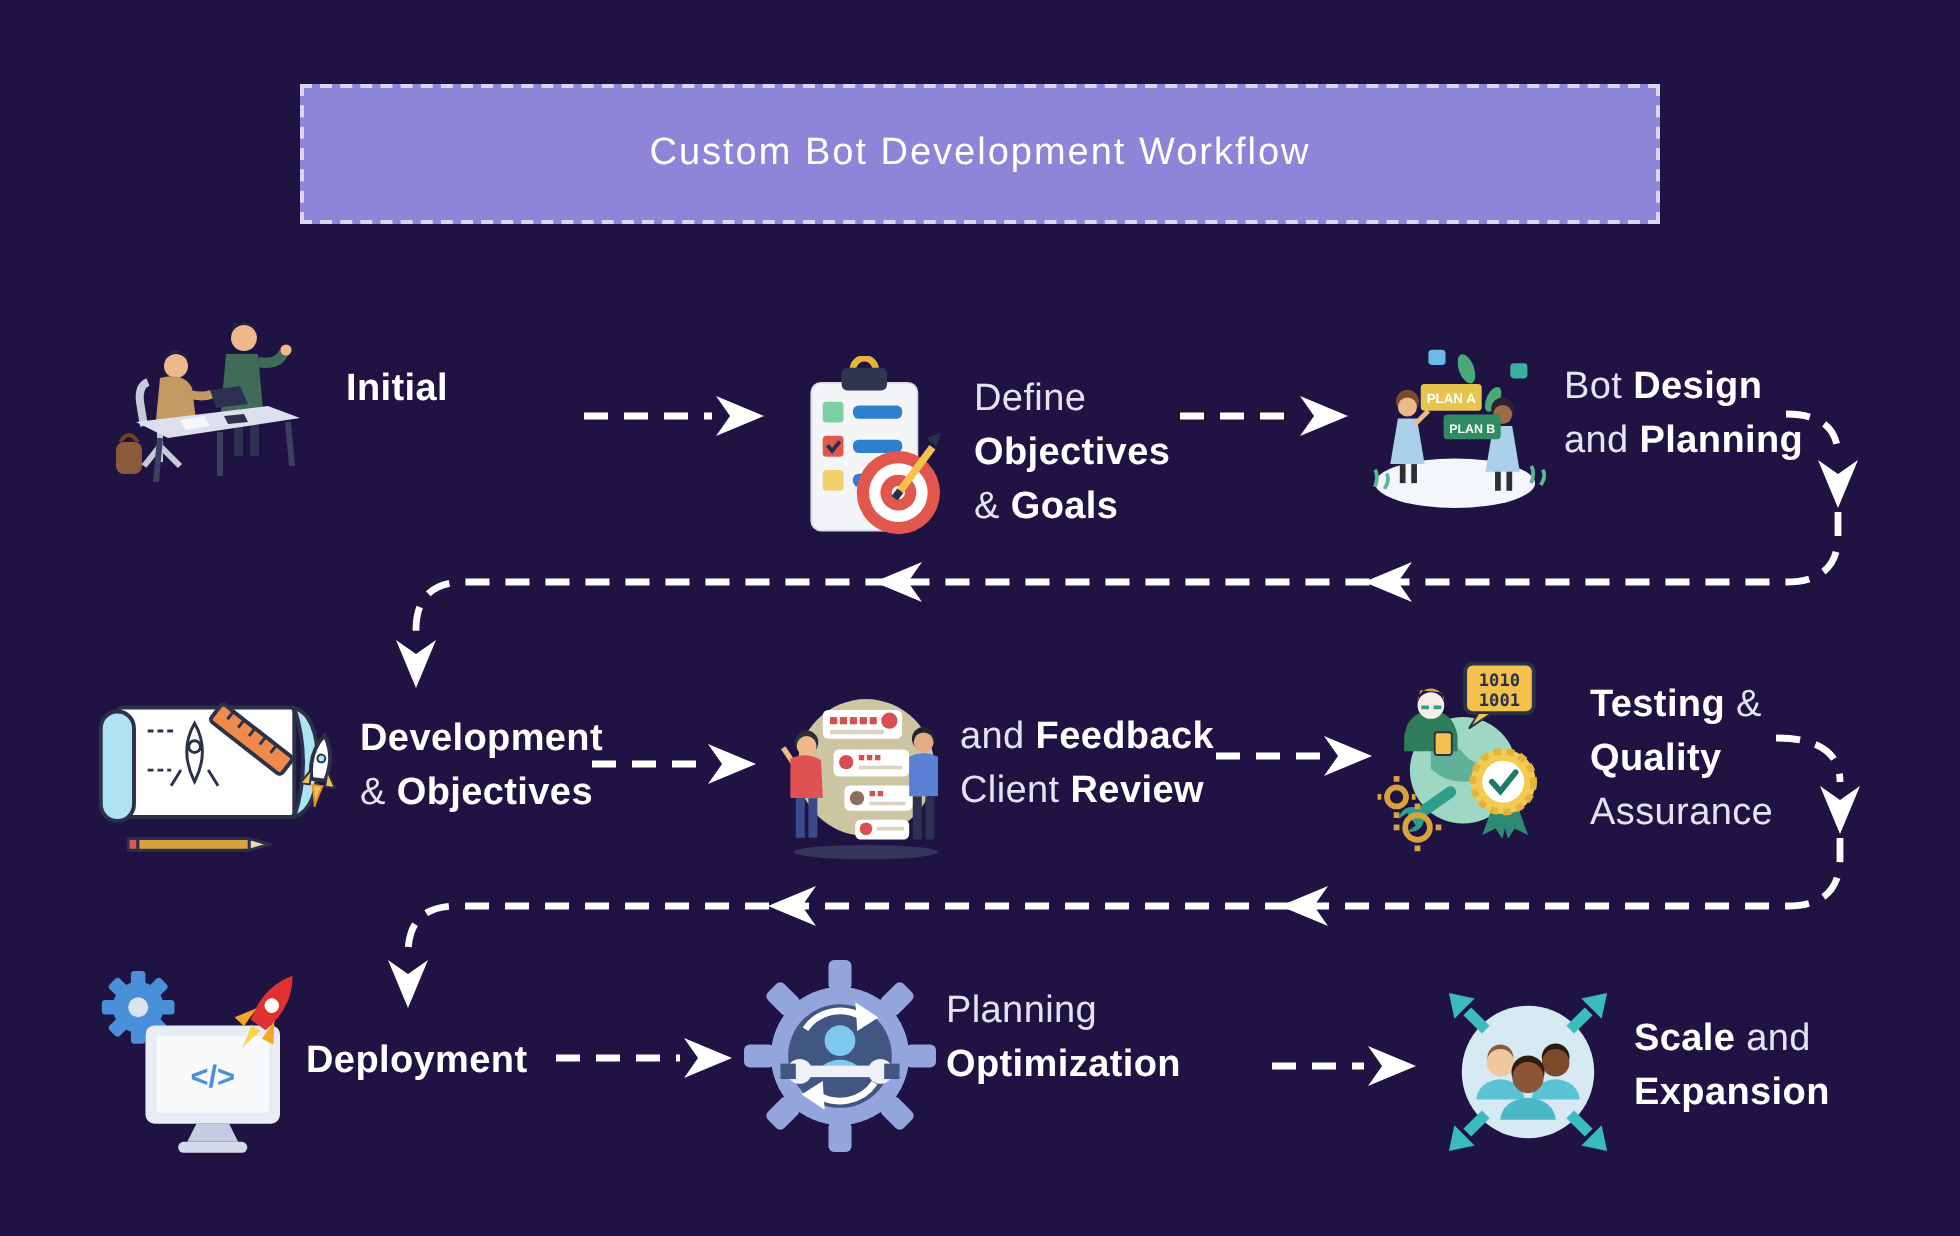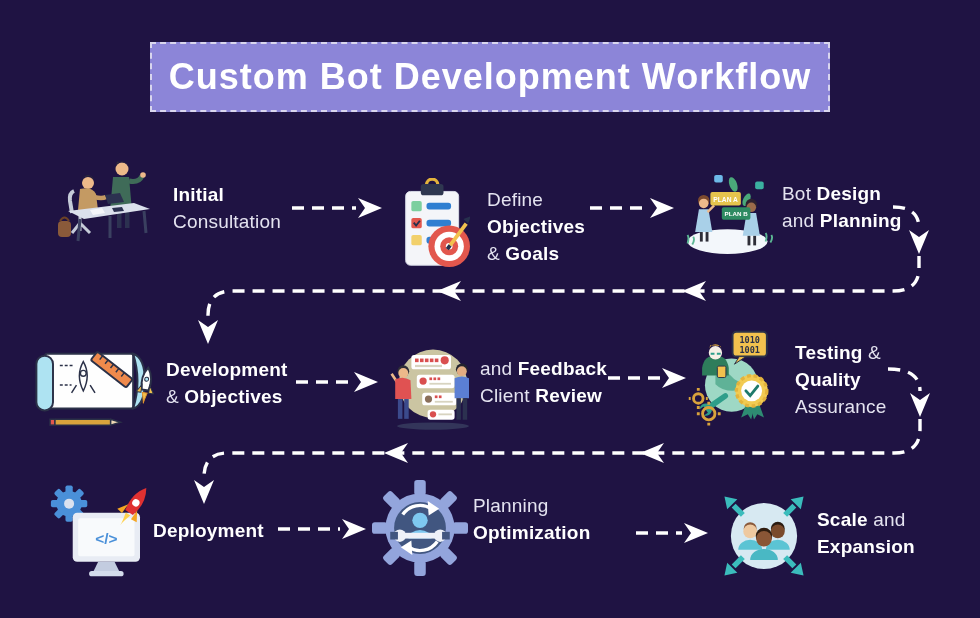--- a/index.html
+++ b/index.html
@@ -1,20 +1,20 @@
 <!DOCTYPE html>
 <html><head>
 <meta charset="utf-8">
 <style>
   html,body{margin:0;padding:0;background:#1f1343;}
   .canvas{position:relative;width:980px;height:618px;background:#1f1343;overflow:hidden;
           font-family:"Liberation Sans",sans-serif;}
   .banner{position:absolute;left:150px;top:42px;width:680px;height:70px;background:#8c85d8;
           border:2px dashed #d9d6ee;box-sizing:border-box;display:flex;align-items:center;justify-content:center;}
-  .banner-text{color:#ffffff;font-size:36px;font-weight:700;letter-spacing:1px;}
+  .banner-text{color:#ffffff;font-size:19px;font-weight:400;letter-spacing:1px;}
   .connectors{position:absolute;left:0;top:0;}
   .step{position:absolute;}
   .step svg{position:absolute;}
   .label{position:absolute;font-size:19px;line-height:27px;letter-spacing:.2px;white-space:nowrap;}
   .label .b{font-weight:700;color:#ffffff;}
   .label .r{font-weight:400;color:#e4e3f0;}
 </style>
 </head>
 <body>
 
@@ -73,21 +73,20 @@
       <path d="M30 36 q12 -3 16 5 l2 16 h-20 z" fill="#c49a63"></path>
       <path d="M44 44 q8 2 12 0" stroke="#c49a63" stroke-width="4.5" fill="none"></path>
       <polygon points="18,58 84,50 100,56 34,66" fill="#dbe0ec"></polygon>
       <polygon points="55,42 70,40 74,49 58,51" fill="#2c3150"></polygon>
       <polygon points="40,57 52,55 55,60 43,62" fill="#f5f6fa"></polygon>
       <polygon points="62,55 72,54 74,58 64,59" fill="#2c3150"></polygon>
       <path d="M30 66 L28 88 M94 58 L96 80 M60 63 L60 85" stroke="#3a4060" stroke-width="3" fill="none"></path>
     </svg>
     <div class="label" style="left:123px;top:28px">
         <div><span class="b">Initial</span></div>
-        <div><span class="r">Consultation</span></div>
       </div>
   </div>
 
   <div class="step" style="left:400px;top:176px;width:210px;height:100px">
     <svg width="70" height="95" viewBox="0 0 74 100" style="left:0;top:2">
       <rect x="6" y="14" width="56" height="78" rx="5" fill="#f4f5f9" stroke="#d9dce8"></rect>
       <path d="M28 7 a6 6 0 0 1 12 0" stroke="#e3b33c" stroke-width="3.5" fill="none"></path>
       <rect x="22" y="6" width="24" height="12" rx="3" fill="#2f3750"></rect>
       <rect x="12" y="24" width="11" height="11" rx="2" fill="#7ccf9f"></rect>
       <rect x="12" y="42" width="11" height="11" rx="2" fill="#e2574d"></rect>
@@ -135,21 +134,21 @@
       <text x="50" y="34" text-anchor="middle" font-size="7" font-weight="bold" fill="#ffffff">PLAN A</text>
       <rect x="46" y="40" width="30" height="13" rx="2" fill="#2e8b62"></rect>
       <text x="61" y="49.5" text-anchor="middle" font-size="6.5" font-weight="bold" fill="#ffffff">PLAN B</text>
     </svg>
     <div class="label" style="left:104px;top:12px">
         <div><span class="r">Bot </span><span class="b">Design</span></div>
         <div><span class="r">and </span><span class="b">Planning</span></div>
       </div>
   </div>
 
-  <div class="step" style="left:32px;top:338px;width:280px;height:95px">
+  <div class="step" style="left:46px;top:338px;width:280px;height:95px">
     <svg width="128" height="86" viewBox="0 0 130 88" style="left:0;top:6">
       <rect x="13" y="10" width="90" height="56" rx="2" fill="#fefefe" stroke="#2b3148" stroke-width="2"></rect>
       <path d="M103 10 q9 28 0 56 q12 -4 12 -28 t-12 -28 z" fill="#aee3f2" stroke="#2b3148" stroke-width="2"></path>
       <rect x="4" y="12" width="17" height="56" rx="8.5" fill="#aee3f2" stroke="#2b3148" stroke-width="2"></rect>
       <g stroke="#2b3148" stroke-width="1.5" fill="none">
         <path d="M52 48 q-8 -16 0 -30 q8 14 0 30 z"></path>
         <circle cx="52" cy="30" r="3"></circle>
         <path d="M45 42 l-5 8 M59 42 l5 8"></path>
         <path d="M28 22 h14 M28 42 h12" stroke-dasharray="3 2"></path>
       </g>

